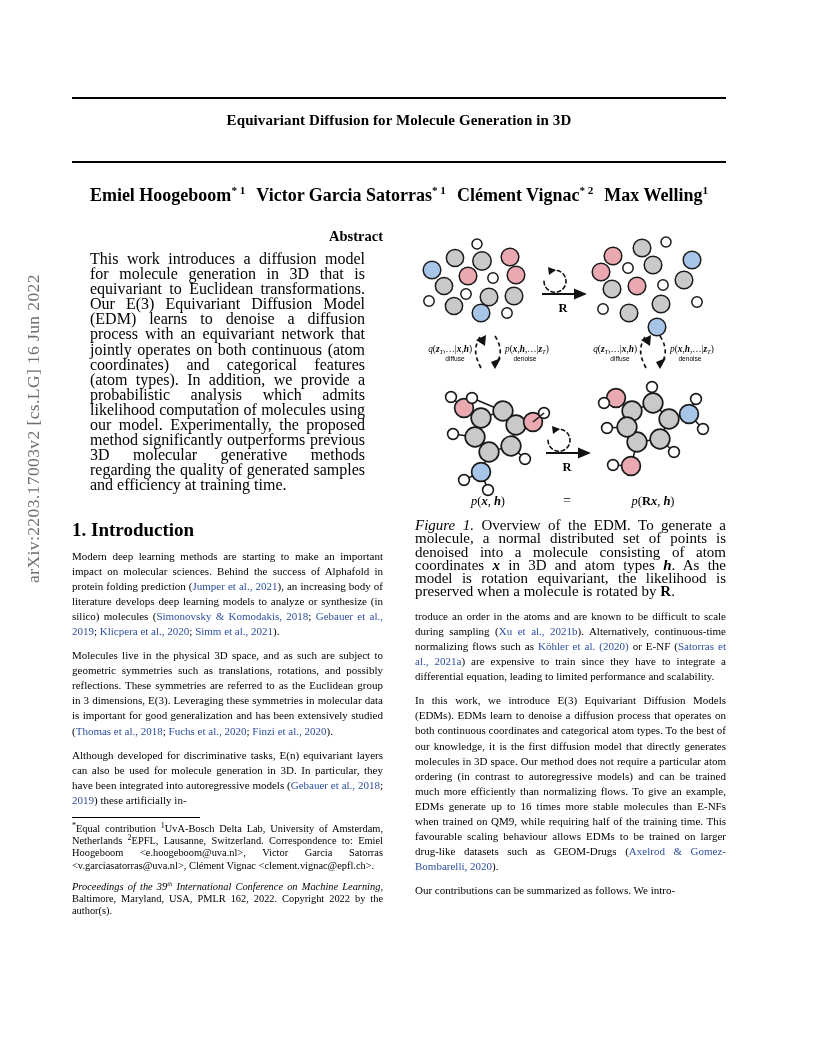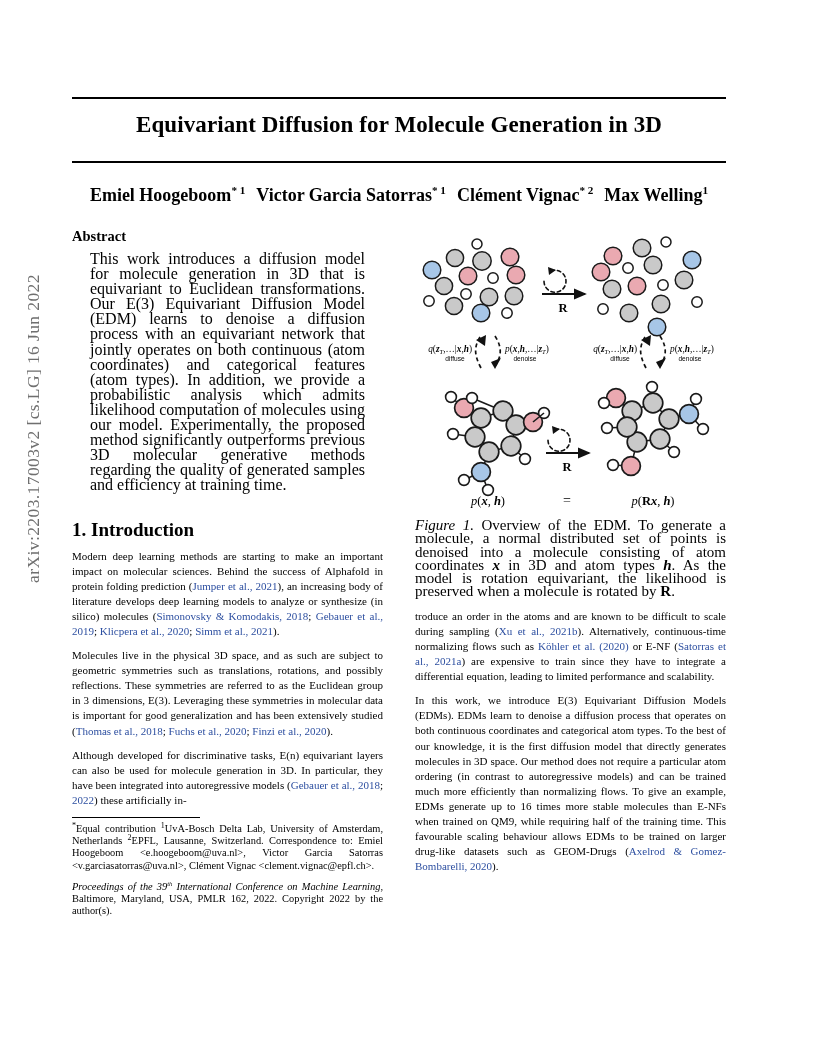--- a/index.html
+++ b/index.html
@@ -49,21 +49,21 @@
 
   #rule-top { position: absolute; top: 97px; }
   #rule-bottom { position: absolute; top: 161px; }
 
   #paper-title {
     position: absolute;
     top: 112px;
     left: 0;
     width: 100%;
     text-align: center;
-    font-size: 23px;
+    font-size: 15px;
     font-weight: bold;
     letter-spacing: 0.1px;
   }
 
   #author-line {
     position: absolute;
     top: 185px;
     left: 0;
     width: 100%;
     text-align: center;
@@ -89,21 +89,21 @@
     width: 311px;
     height: 100%;
   }
   #col-left  { left: 0; }
   #col-right { left: 343px; }
 
   h2.abstract-head {
     margin: 0 0 6px 0;
     font-size: 14.5px;
     font-weight: bold;
-    text-align: left;
+    text-align: right;
   }
   .abstract-body {
     margin: 0 18px 0 18px;
     font-size: 16px;
     line-height: 15.1px;
     text-align: justify;
     text-justify: inter-word;
     hyphens: manual;
   }
 
@@ -182,21 +182,21 @@
 
     <div class="col" id="col-left">
 
       <h2 class="abstract-head">Abstract</h2>
       <div class="abstract-body">This work introduces a diffusion model for molecule generation in 3D that is equivariant to Euclidean transformations. Our E(3) Equivariant Diffusion Model (EDM) learns to denoise a diffusion process with an equivariant network that jointly operates on both continuous (atom coordinates) and categorical features (atom types). In addition, we provide a probabilistic analysis which admits likelihood computation of molecules using our model. Experimentally, the proposed method significantly outperforms previous 3D molecular generative methods regarding the quality of generated samples and efficiency at training time.</div>
 
       <h2 class="section-head">1. Introduction</h2>
 
       <p class="body"><span>Modern deep learning methods are starting to make an important impact on molecular sciences. Behind the success of Alphafold in protein folding prediction (</span><span class="cite">Jumper et al., 2021</span><span>), an increasing body of literature develops deep learning models to analyze or synthesize (in silico) molecules (</span><span class="cite">Simonovsky &amp; Komodakis, 2018</span><span>; </span><span class="cite">Gebauer et al., 2019</span><span>; </span><span class="cite">Klicpera et al., 2020</span><span>; </span><span class="cite">Simm et al., 2021</span><span>).</span></p>
       <p class="body"><span>Molecules live in the physical 3D space, and as such are subject to geometric symmetries such as translations, rotations, and possibly reflections. These symmetries are referred to as the Euclidean group in 3 dimensions, E(3). Leveraging these symmetries in molecular data is important for good generalization and has been extensively studied (</span><span class="cite">Thomas et al., 2018</span><span>; </span><span class="cite">Fuchs et al., 2020</span><span>; </span><span class="cite">Finzi et al., 2020</span><span>).</span></p>
-      <p class="body"><span>Although developed for discriminative tasks, E(n) equivariant layers can also be used for molecule generation in 3D. In particular, they have been integrated into autoregressive models (</span><span class="cite">Gebauer et al., 2018</span><span>; </span><span class="cite">2022</span><span>) these artificially in-</span></p>
+      <p class="body"><span>Although developed for discriminative tasks, E(n) equivariant layers can also be used for molecule generation in 3D. In particular, they have been integrated into autoregressive models (</span><span class="cite">Gebauer et al., 2018</span><span>; </span><span class="cite">2019</span><span>) these artificially in-</span></p>
 
       <div id="footnote-rule"></div>
       <p class="footnote"><sup class="fnmark">*</sup><span>Equal contribution  </span><sup class="fnmark">1</sup><span>UvA-Bosch Delta Lab, University of Amsterdam, Netherlands </span><sup class="fnmark">2</sup><span>EPFL, Lausanne, Switzerland. Correspondence to: Emiel Hoogeboom &lt;e.hoogeboom@uva.nl&gt;, Victor Garcia Satorras &lt;v.garciasatorras@uva.nl&gt;, Clément Vignac &lt;clement.vignac@epfl.ch&gt;.</span></p>
 
       <p class="proceedings"><i><span>Proceedings of the 39</span><sup>th</sup><span> International Conference on Machine Learning</span></i><span>, Baltimore, Maryland, USA, PMLR 162, 2022. Copyright 2022 by the author(s).</span></p>
 
     </div>
 
     <div class="col" id="col-right">
 
@@ -376,16 +376,17 @@
               <tspan font-style="italic">p</tspan><tspan>(</tspan><tspan font-weight="bold">R</tspan><tspan font-style="italic" font-weight="bold">x</tspan><tspan>, </tspan><tspan font-style="italic" font-weight="bold">h</tspan><tspan>)</tspan>
             </text>
           </g>
         </svg>
 
         <p class="fig-caption"><span class="figlabel">Figure 1.</span><span><span> Overview of the EDM. To generate a molecule, a normal distributed set of points is denoised into a molecule consisting of atom coordinates </span><span class="mathvar">x</span><span> in 3D and atom types </span><span class="mathvar">h</span><span>. As the model is rotation equivariant, the likelihood is preserved when a molecule is rotated by </span><span class="mathbf">R</span><span>.</span></span></p>
       </div>
 
       <p class="body"><span>troduce an order in the atoms and are known to be difficult to scale during sampling (</span><span class="cite">Xu et al., 2021b</span><span>). Alternatively, continuous-time normalizing flows such as </span><span class="cite">Köhler et al. (2020)</span><span> or E-NF (</span><span class="cite">Satorras et al., 2021a</span><span>) are expensive to train since they have to integrate a differential equation, leading to limited performance and scalability.</span></p>
       <p class="body"><span>In this work, we introduce E(3) Equivariant Diffusion Models (EDMs). EDMs learn to denoise a diffusion process that operates on both continuous coordinates and categorical atom types. To the best of our knowledge, it is the first diffusion model that directly generates molecules in 3D space. Our method does not require a particular atom ordering (in contrast to autoregressive models) and can be trained much more efficiently than normalizing flows. To give an example, EDMs generate up to 16 times more stable molecules than E-NFs when trained on QM9, while requiring half of the training time. This favourable scaling behaviour allows EDMs to be trained on larger drug-like datasets such as GEOM-Drugs (</span><span class="cite">Axelrod &amp; Gomez-Bombarelli, 2020</span><span>).</span></p>
+      <p class="body"><span>Our contributions can be summarized as follows. We intro-</span></p>
 
     </div>
   </div>
 </div>
 
 </body></html>

